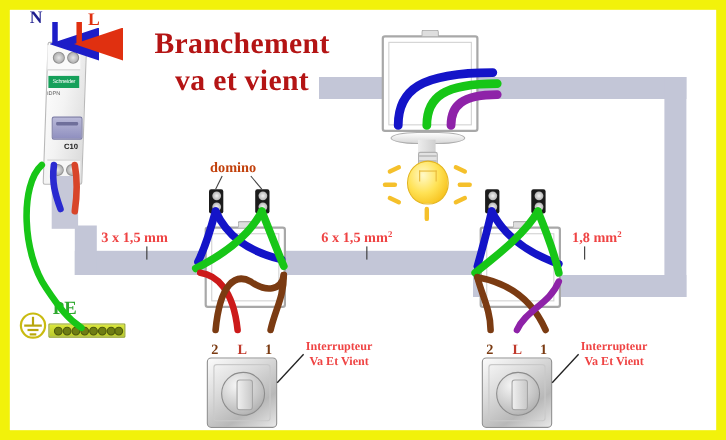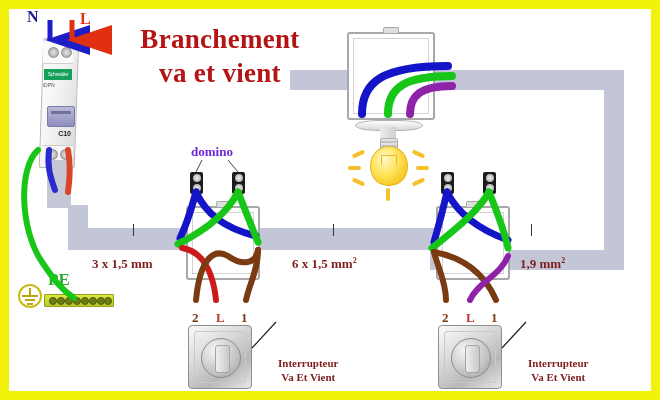--- a/index.html
+++ b/index.html
@@ -99,28 +99,28 @@
   .pe-label{position:absolute;left:48px;top:270px;font-weight:bold;font-size:17px;
             color:#2fa82f;font-family:"Liberation Serif",serif;}
   .pe-bar{position:absolute;left:44px;top:294px;width:68px;height:11px;
           background:linear-gradient(180deg,#dbe83e,#b9c92a);
           border:1px solid #8fa01c;border-radius:1px;}
   .pe-bar i{position:absolute;top:2px;width:6px;height:6px;border-radius:50%;
             background:#6e7d12;border:1px solid #4e5a0c;display:block;}
 
   
   .callout{position:absolute;font-family:"Liberation Serif",serif;
-           font-weight:bold;color:#7f1d1d;white-space:nowrap;margin-top:48px;}
+           font-weight:bold;color:#ef4444;white-space:nowrap;}
   .cal-lg{font-size:13px;}
   .cal-sm{font-size:11px;line-height:14px;text-align:center;}
   .sup{font-size:8px;vertical-align:super;}
   .leader{position:absolute;background:#333;}
 
   .domino-label{position:absolute;left:191px;top:144px;font-size:13px;
-                font-weight:bold;color:#6d28d9;font-family:"Liberation Serif",serif;}
+                font-weight:bold;color:#c2410c;font-family:"Liberation Serif",serif;}
 
   
   .plate{position:absolute;width:62px;height:62px;border-radius:4px;
          background:linear-gradient(145deg,#fbfbfb 0%,#dcdcdc 35%,#b8b8b8 70%,#e8e8e8 100%);
          border:1px solid #8f8f8f;}
   .plate:before{content:"";position:absolute;left:5px;top:5px;right:5px;bottom:5px;
                 border:1px solid #c9c9c9;border-radius:3px;}
   .knob{position:absolute;left:12px;top:12px;width:38px;height:38px;border-radius:50%;
         background:radial-gradient(circle at 35% 30%,#f6f6f6,#c4c4c4 60%,#9d9d9d 100%);
         border:1px solid #8c8c8c;}
@@ -252,21 +252,21 @@
     <span>3 x 1,5 mm</span><span class="sup"></span>
   </div>
   <div class="leader" style="left:133px;top:224px;width:1px;height:12px;"></div>
 
   <div class="callout cal-lg" style="left:292px;top:208px;">
     <span>6 x 1,5 mm</span><span class="sup">2</span>
   </div>
   <div class="leader" style="left:333px;top:224px;width:1px;height:12px;"></div>
 
   <div class="callout cal-lg" style="left:520px;top:208px;">
-    <span>1,9 mm</span><span class="sup">2</span>
+    <span>1,8 mm</span><span class="sup">2</span>
   </div>
   <div class="leader" style="left:531px;top:224px;width:1px;height:12px;"></div>
 
   <div class="callout cal-sm" style="left:278px;top:308px;">
     <span>Interrupteur</span><br>
     <span>Va Et Vient</span>
   </div>
   <div class="callout cal-sm" style="left:528px;top:308px;">
     <span>Interrupteur</span><br>
     <span>Va Et Vient</span>

